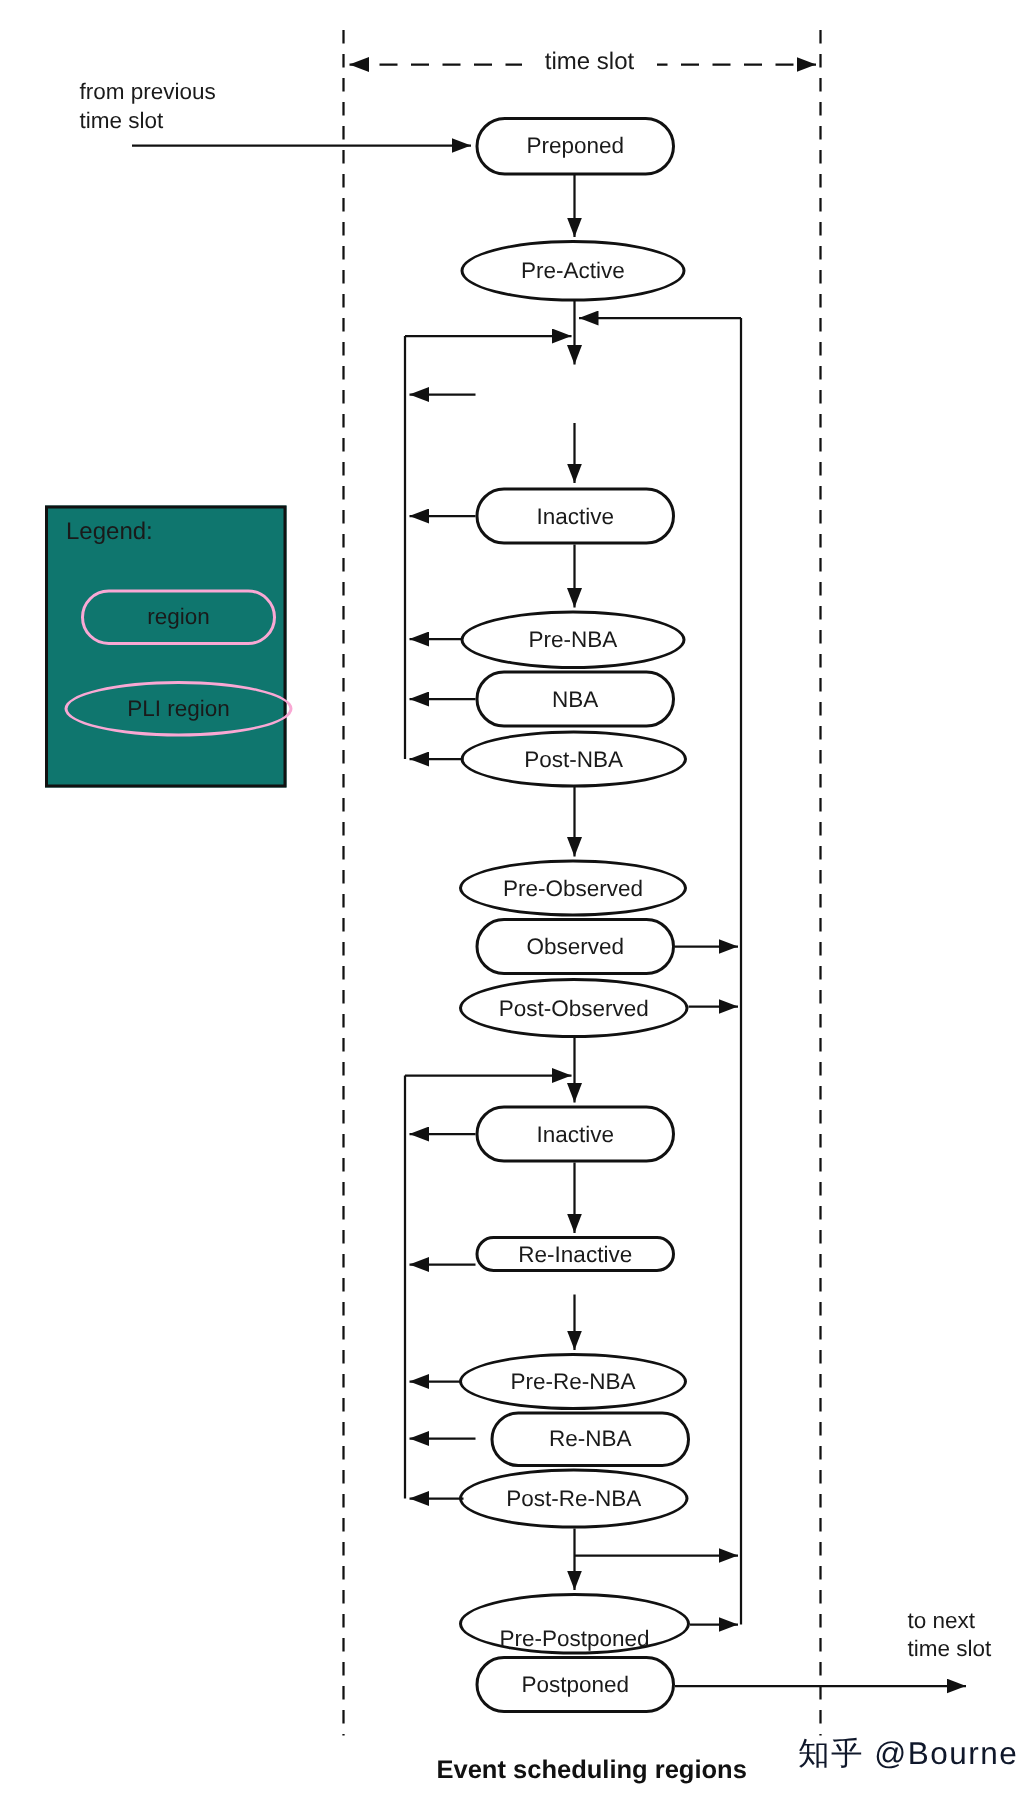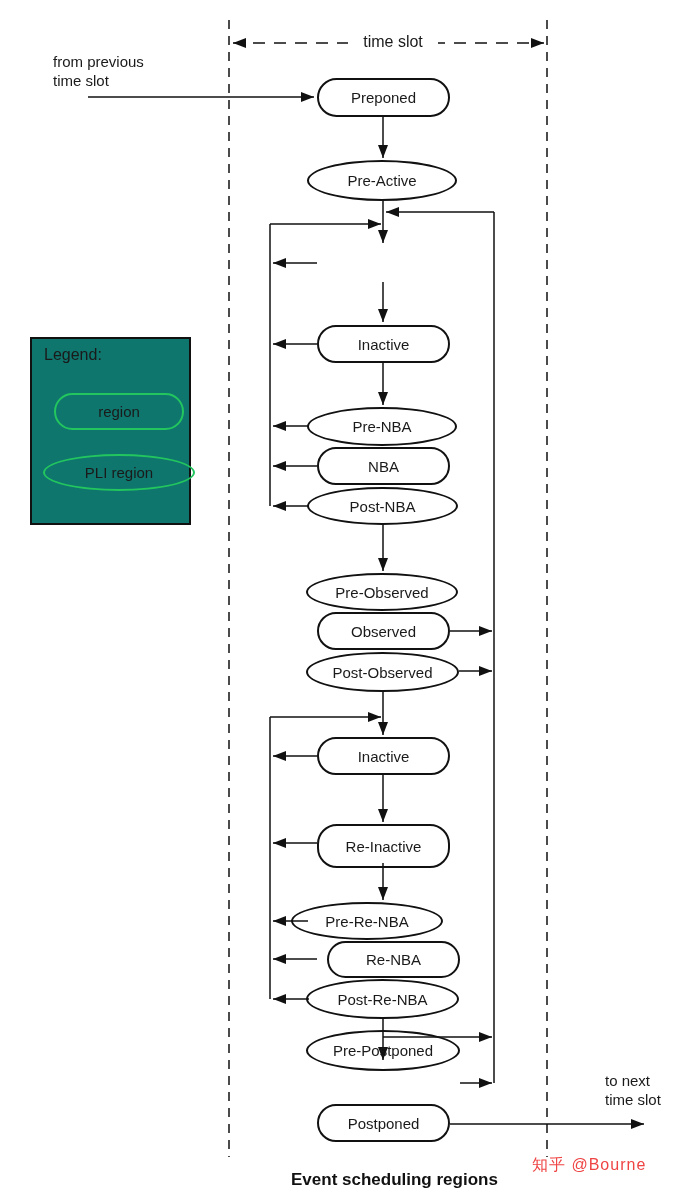--- a/index.html
+++ b/index.html
@@ -17,23 +17,23 @@
   .ellipse{border-radius:50%;}
   .anno{position:absolute;font-size:15px;line-height:19px;color:#1a1a1a;}
   .toplabel{
     position:absolute;left:348px;top:33px;width:86px;text-align:center;
     font-size:16px;background:#ffffff;padding:0 2px;color:#1a1a1a;
   }
   .legendbox{position:absolute;left:30px;top:337px;width:161px;height:188px;
     border:2px solid #111;box-sizing:border-box;background:#0f766e;}
   .legendtitle{position:absolute;left:12px;top:7px;font-size:16px;color:#1a1a1a;}
   .legendnode{position:absolute;display:flex;align-items:center;justify-content:center;
-    border:2px solid #22c55e;box-sizing:border-box;font-size:15px;color:#1a1a1a;}
+    border:2px solid #f9a8d4;box-sizing:border-box;font-size:15px;color:#1a1a1a;}
   .caption{position:absolute;left:243px;top:1170px;font-size:17px;font-weight:bold;color:#111;margin-left:48px;}
-  .watermark{position:absolute;left:532px;top:1155px;font-size:16px;letter-spacing:1px;color:#ef4444;}
+  .watermark{position:absolute;left:532px;top:1155px;font-size:21px;letter-spacing:1px;color:#0f172a;}
 </style>
 </head>
 <body>
 
 <div class="canvas">
 
   <svg class="wires" viewBox="0 0 689 1198" xmlns="http://www.w3.org/2000/svg">
     <defs>
       <marker id="ah" markerUnits="userSpaceOnUse" markerWidth="13" markerHeight="10" refX="13" refY="5" orient="auto">
         <path d="M0,0 L13,5 L0,10 z" fill="#111"></path>
@@ -127,33 +127,33 @@
     </div>
   <div class="node stadium" style="left:317px;top:612px;width:133px;height:38px;text-align:center;">
       <span>Observed</span>
     </div>
   <div class="node ellipse" style="left:306px;top:652px;width:153px;height:40px;">
       <span>Post-Observed</span>
     </div>
   <div class="node stadium" style="left:317px;top:737px;width:133px;height:38px;">
       <span>Inactive</span>
     </div>
-  <div class="node stadium" style="left:317px;top:824px;width:133px;height:44px;">
+  <div class="node stadium" style="left:317px;top:824px;width:133px;height:24px;">
       <span>Re-Inactive</span>
     </div>
-  <div class="node ellipse" style="left:291px;top:902px;width:152px;height:38px;">
+  <div class="node ellipse" style="left:306px;top:902px;width:152px;height:38px;">
       <span>Pre-Re-NBA</span>
     </div>
   <div class="node stadium" style="left:327px;top:941px;width:133px;height:37px;">
       <span>Re-NBA</span>
     </div>
   <div class="node ellipse" style="left:306px;top:979px;width:153px;height:40px;">
       <span>Post-Re-NBA</span>
     </div>
-  <div class="node ellipse" style="left:306px;top:1030px;width:154px;height:41px;">
+  <div class="node ellipse" style="left:306px;top:1062px;width:154px;height:41px;align-items:flex-end;">
       <span>Pre-Postponed</span>
     </div>
   <div class="node stadium" style="left:317px;top:1104px;width:133px;height:38px;">
       <span>Postponed</span>
     </div>
 
   <div class="caption">Event scheduling regions</div>
   <div class="watermark">知乎 @Bourne</div>
 
 </div>

